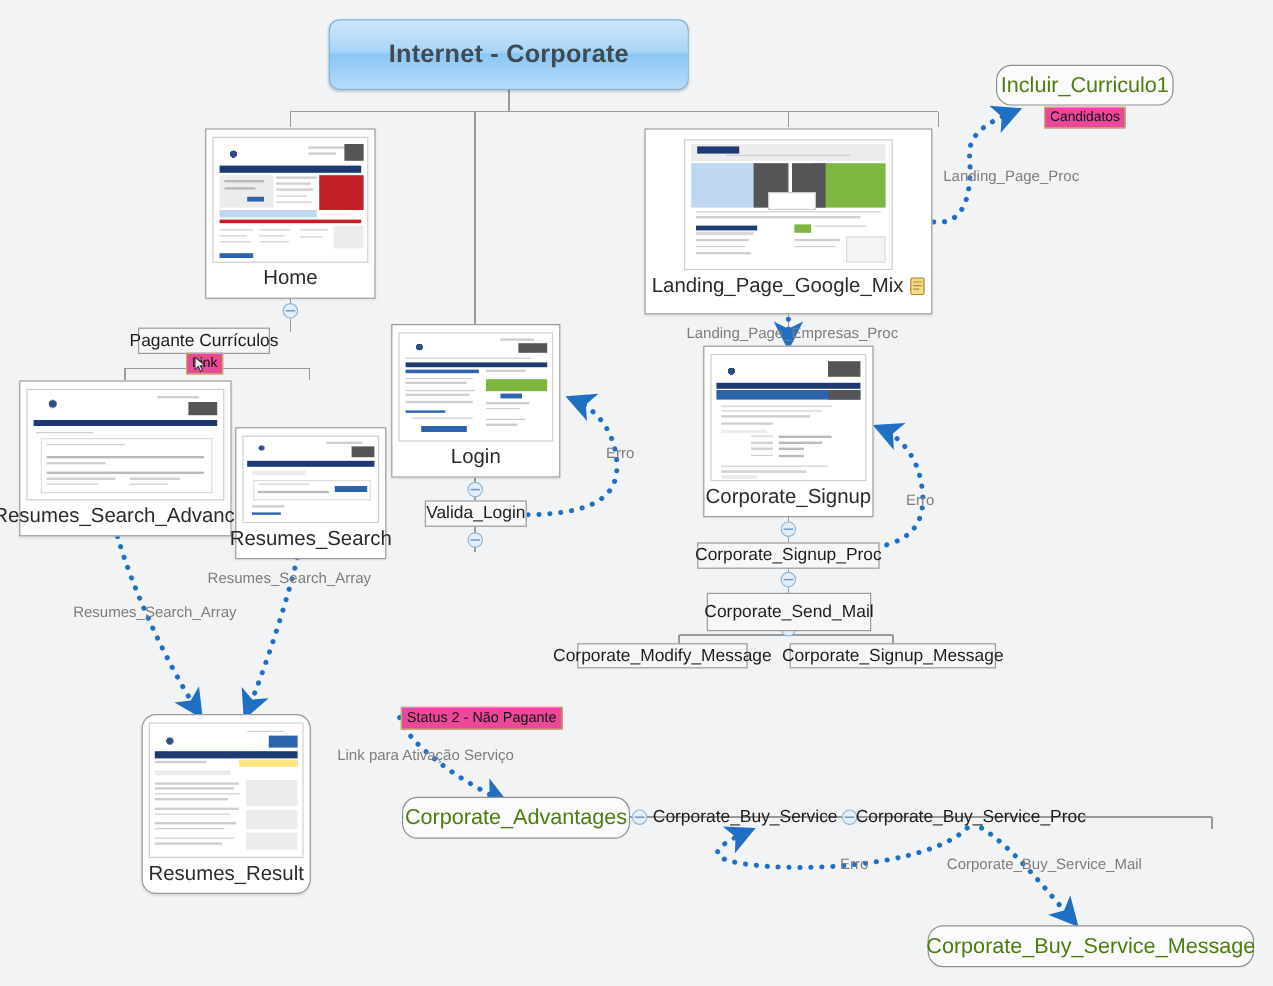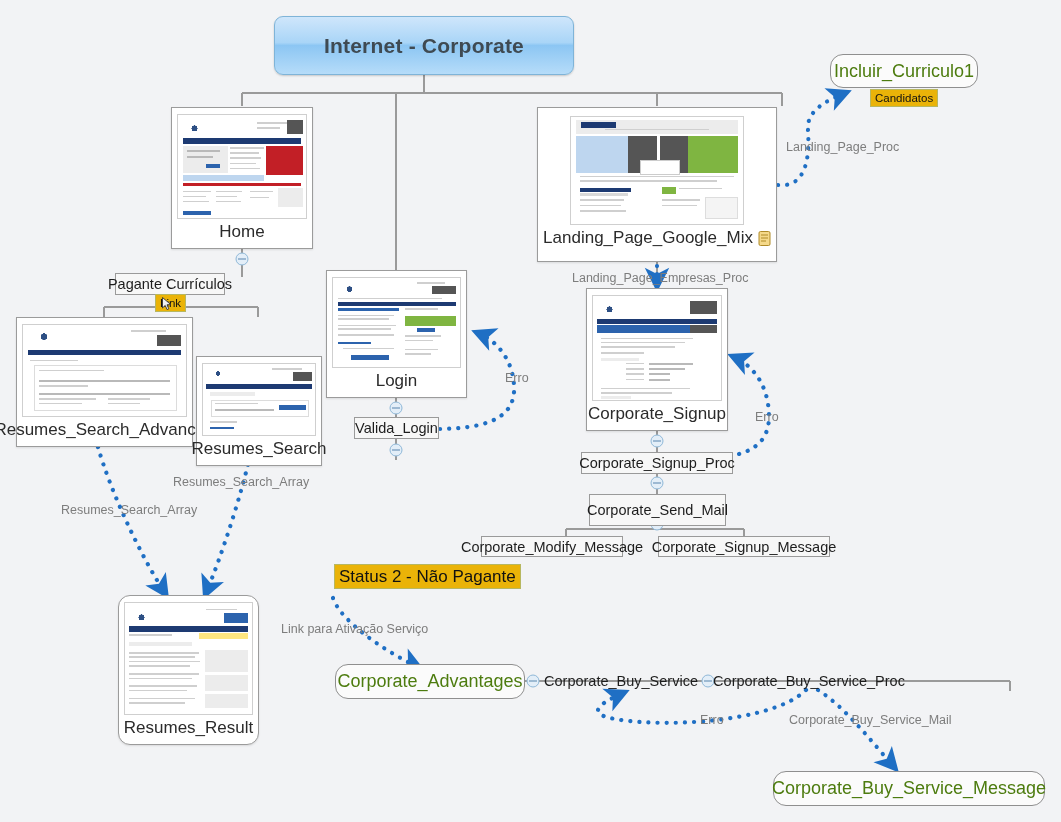--- a/index.html
+++ b/index.html
@@ -55,21 +55,21 @@
     padding:3px 13px;box-sizing:border-box;
   }
   .plain-node{
     display:flex;align-items:center;justify-content:center;
     font-size:14.5px;color:#1d1d1d;white-space:nowrap;
     background:transparent;
   }
 
   .badge{
     position:absolute;
-    background:#eab308;
+    background:#ec4899;
     border:1px solid #b7b760;
     font-size:11.5px;color:#111;
     padding:1px 4px;white-space:nowrap;line-height:1.25;
   }
 
   .edge-label{
     position:absolute;
     font-size:12.5px;color:#7d7d7d;white-space:nowrap;
   }
 
@@ -356,21 +356,21 @@
       <div class="bar t-lgrey" style="left:63%;top:65%;width:34%;height:14%;"></div>
       <div class="bar t-lgrey" style="left:63%;top:82%;width:34%;height:12%;"></div>
     </div>
     <div class="caption">Resumes_Result</div>
   </div>
 
   <div class="node box-node" style="left:354px;top:417px;width:85px;height:22px;">
     <span>Valida_Login</span>
   </div>
 
-  <div class="badge" style="left:334px;top:564px;font-size:17px;">
+  <div class="badge" style="left:334px;top:589px;font-size:12px;">
     <span>Status 2 - Não Pagante</span>
   </div>
 
   <div class="node shot-node" style="left:586px;top:288px;width:142px;height:143px;">
     <div class="thumb" style="width:128px;height:110px;">
       <div class="t-logo"></div>
       <div class="bar t-dark" style="left:76%;top:5%;width:21%;height:12%;"></div>
       <div class="bar t-navy" style="left:3%;top:22%;width:94%;height:5%;"></div>
       <div class="bar t-blue" style="left:3%;top:28%;width:94%;height:7%;"></div>
       <div class="bar t-dark" style="left:76%;top:28%;width:21%;height:7%;"></div>

